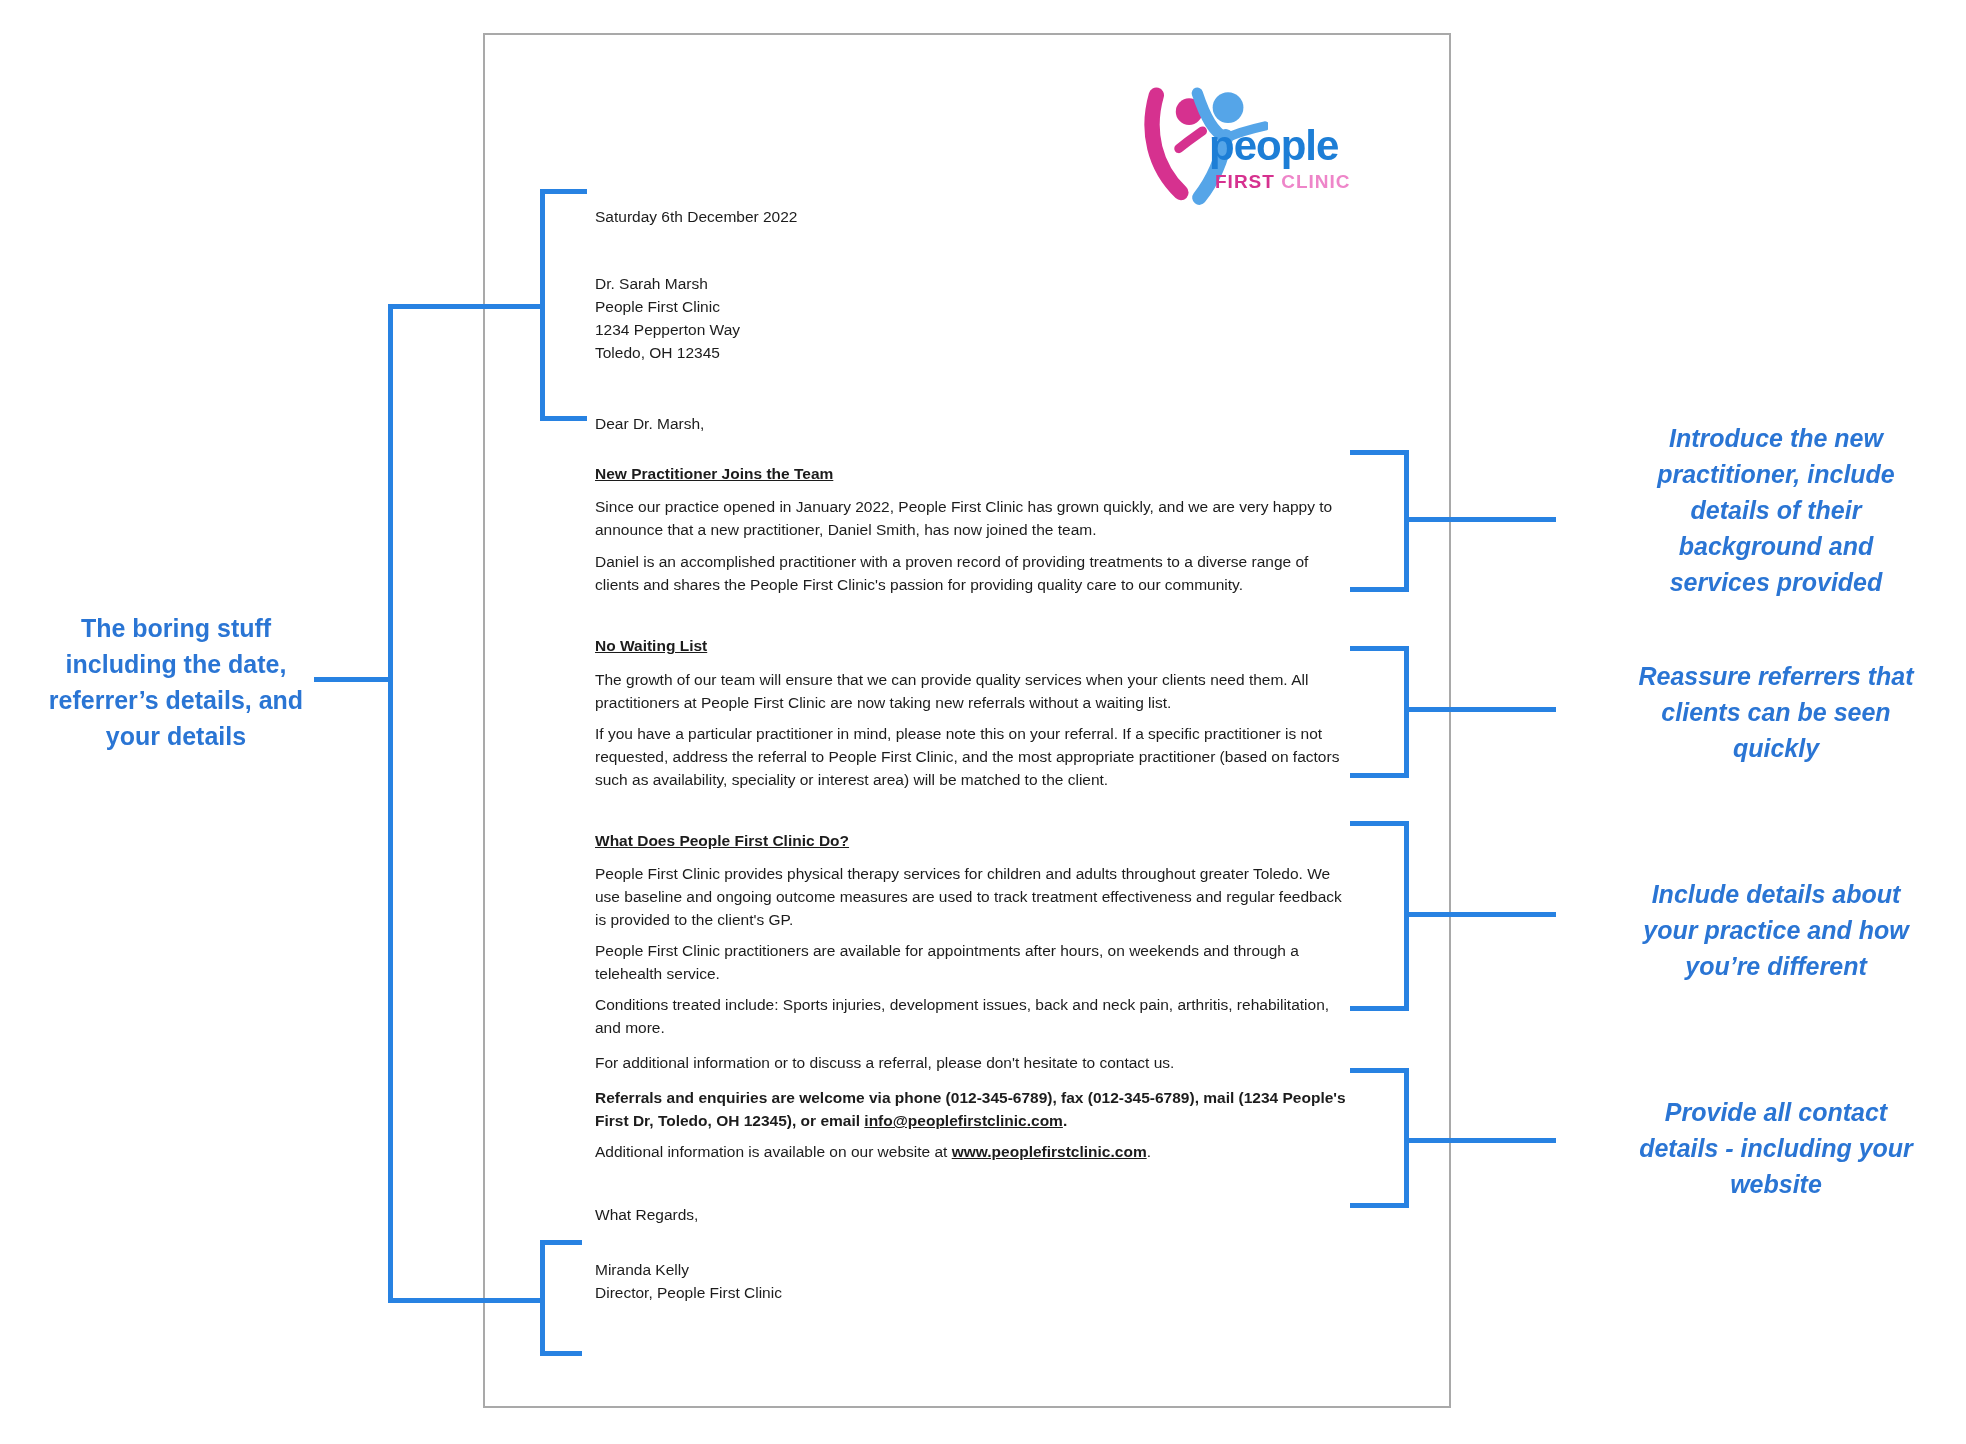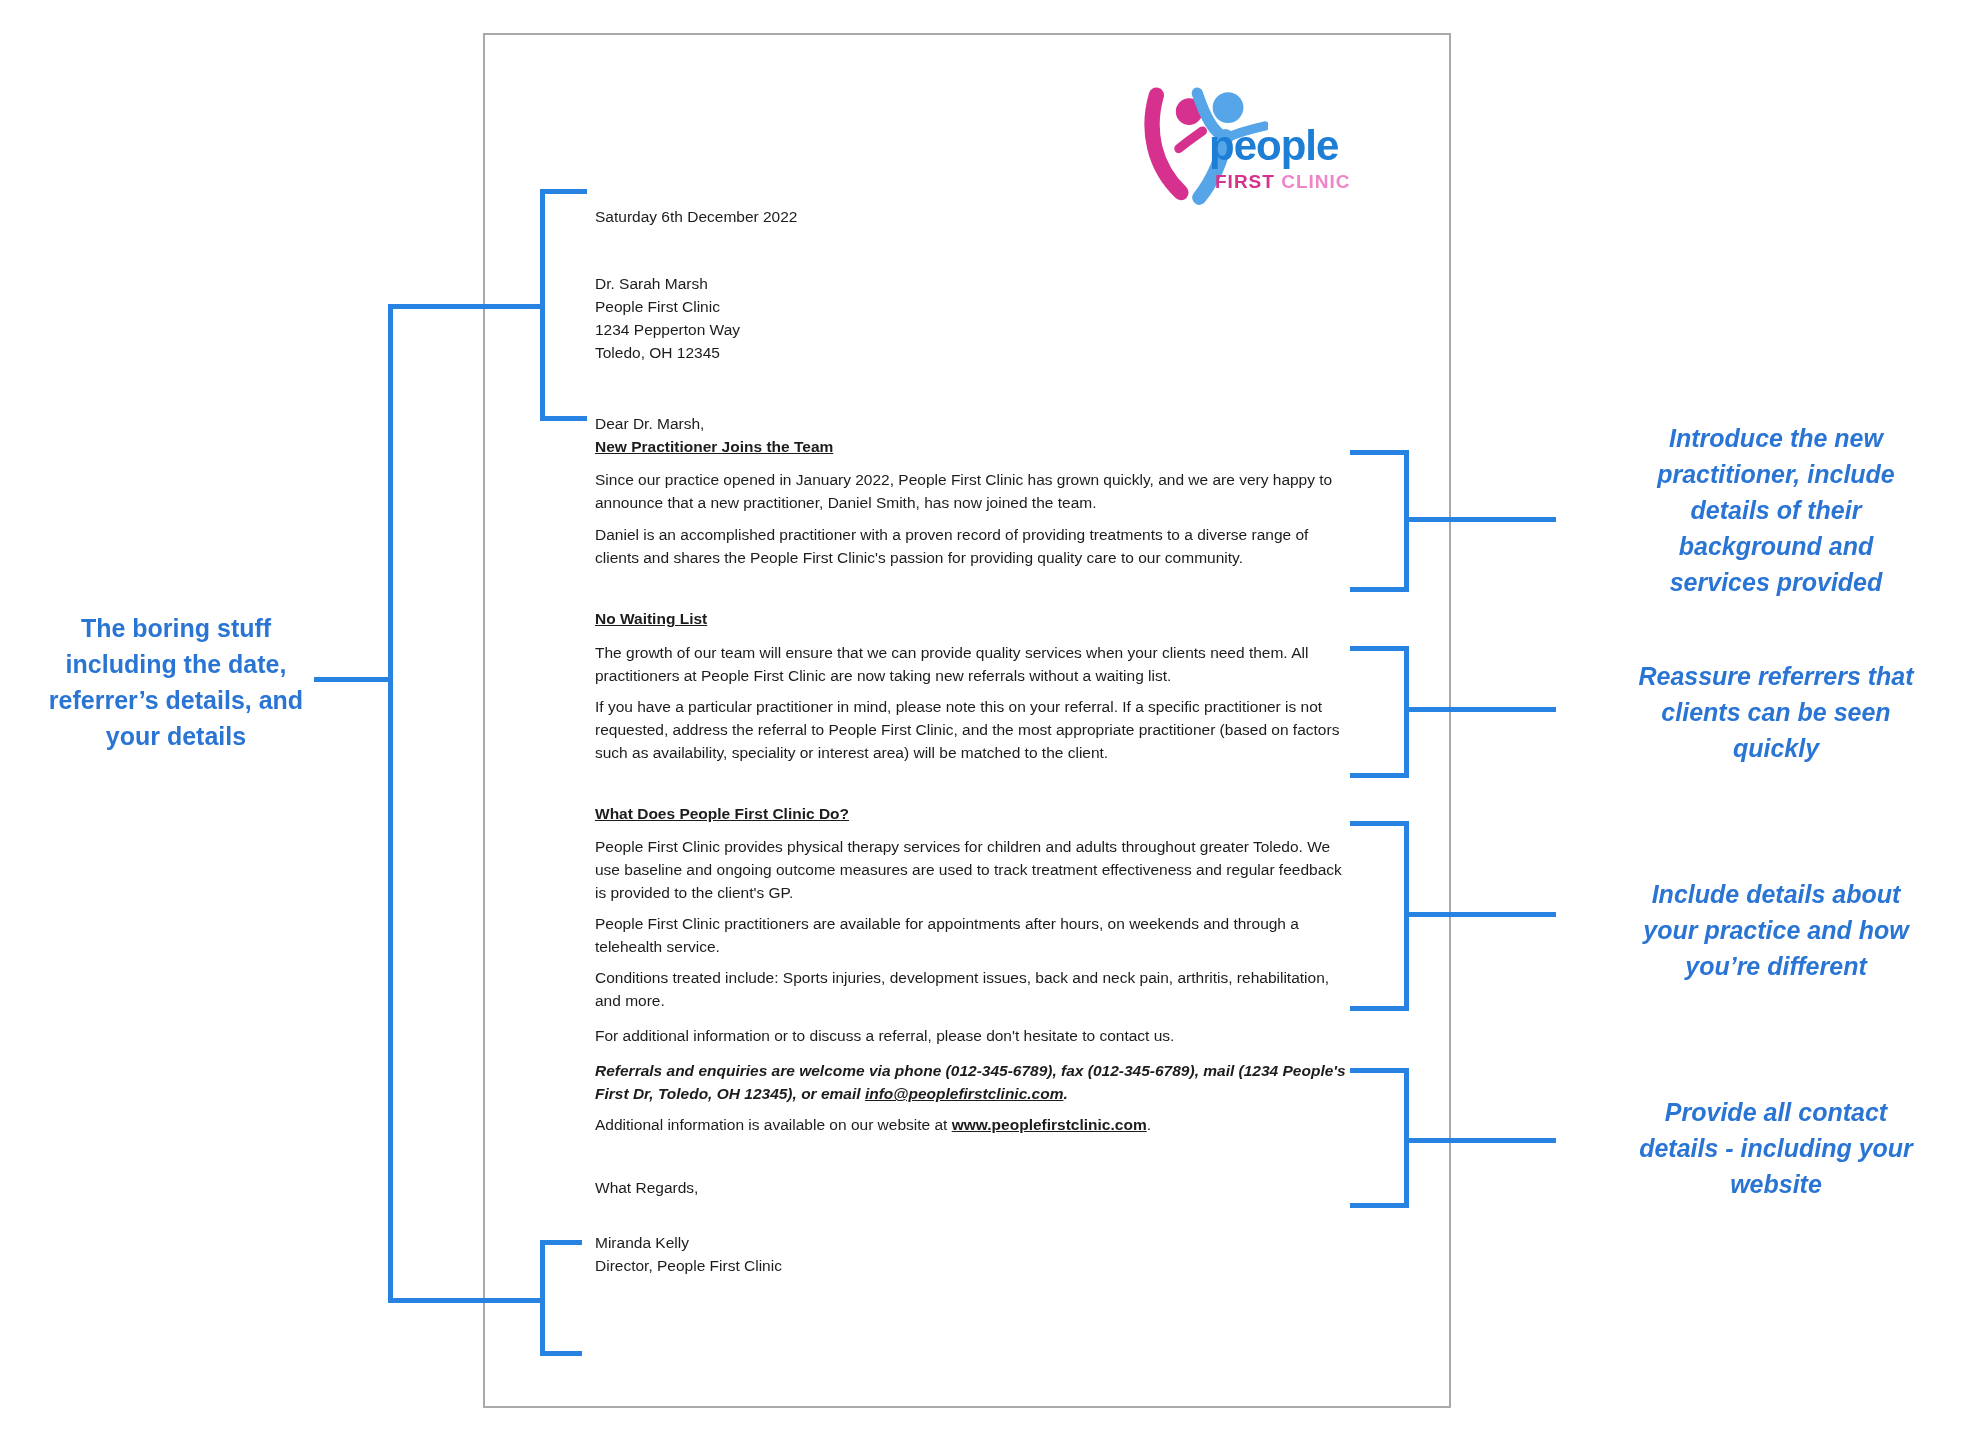--- a/index.html
+++ b/index.html
@@ -18,24 +18,24 @@
              font-weight:700;color:#1d7ed6;letter-spacing:-1px;}
   .logo-sub{position:absolute;left:80px;top:86px;font-size:19px;line-height:22px;
             font-weight:700;letter-spacing:1px;white-space:nowrap;}
   .logo-first{color:#d6318f;}
   .logo-clinic{color:#ee85c9;}
 
   
   .letter-body{position:absolute;left:110px;top:170px;width:757px;color:#1c1c1c;}
   .lp{margin:0;font-size:15.5px;line-height:23px;}
   .lh{margin:0;font-size:15.5px;line-height:23px;font-weight:700;text-decoration:underline;}
-  .bold{font-weight:700;font-style:italic;}
+  .bold{font-weight:700;}
   .inline-link{font-weight:700;text-decoration:underline;color:#1c1c1c;cursor:pointer;}
   .mt8{margin-top:8px;}  .mt9{margin-top:9px;}   .mt10{margin-top:10px;}
-  .mt11{margin-top:11px;}.mt12{margin-top:12px;} .mt27{}
+  .mt11{margin-top:11px;}.mt12{margin-top:12px;} .mt27{margin-top:27px;}
   .mt32{margin-top:32px;}.mt34{margin-top:34px;} .mt38{margin-top:38px;}
   .mt40{margin-top:40px;}.mt44{margin-top:44px;} .mt48{margin-top:48px;}
 
   
   .ann{position:absolute;font-weight:700;color:#2a75d4;font-size:25px;line-height:36px;}
   .ann-left{left:30px;top:610px;width:292px;text-align:center;}
   .ann-r{left:1634px;width:284px;text-align:center;font-style:italic;}
   .ann-r1{top:420px;}
   .ann-r2{top:658px;}
   .ann-r3{top:876px;}

